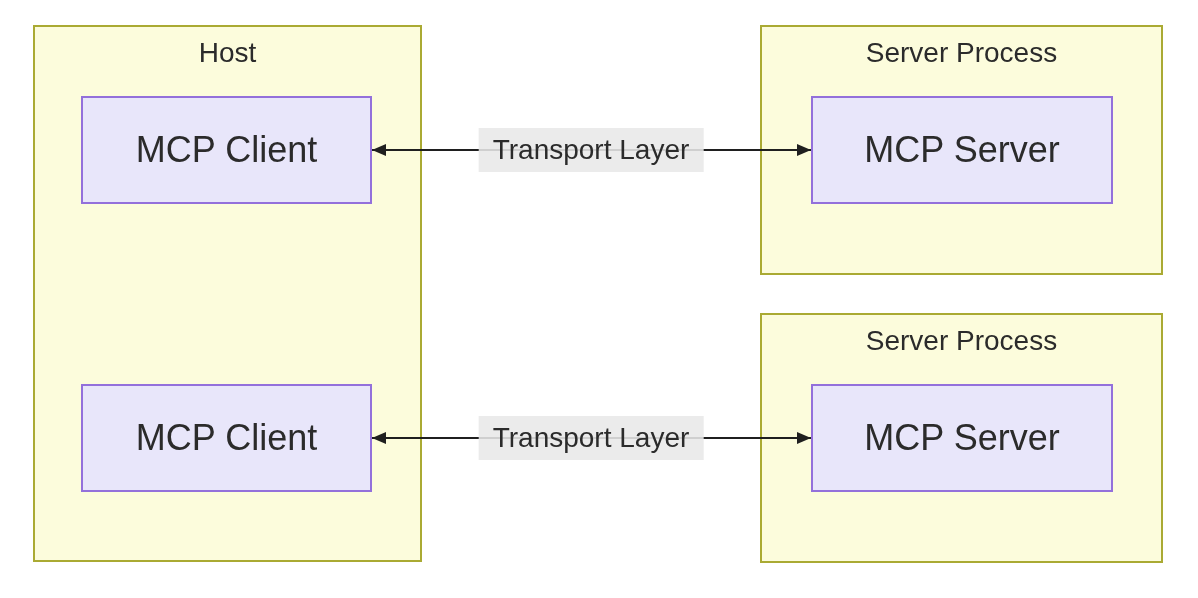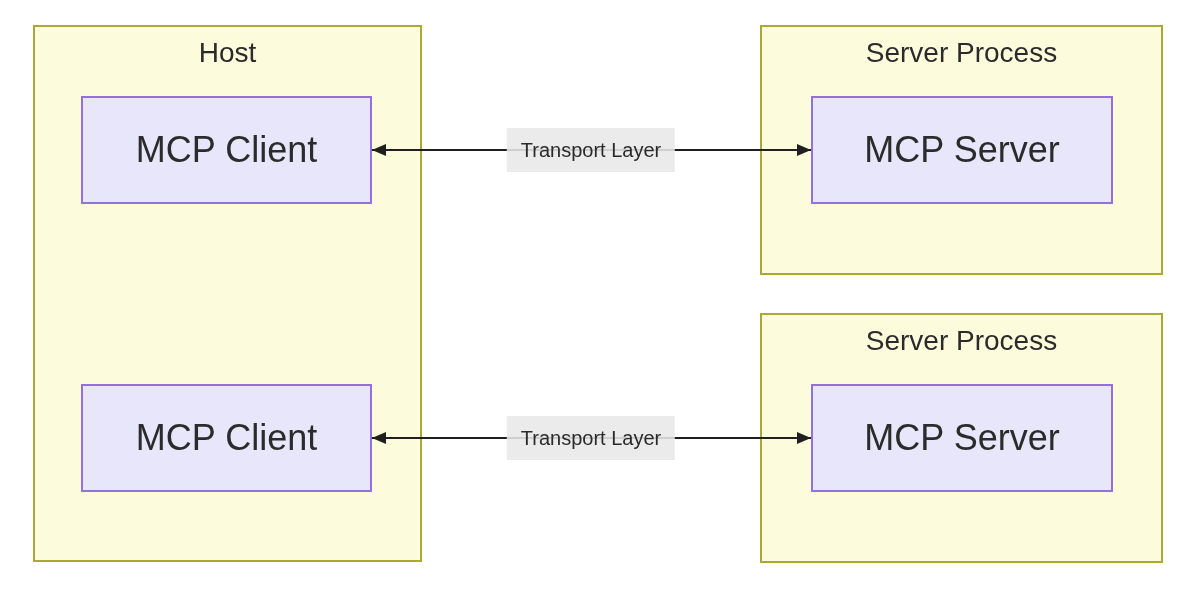--- a/index.html
+++ b/index.html
@@ -56,21 +56,21 @@
     top: 0;
     width: 1198px;
     height: 598px;
     pointer-events: none;
   }
   .edge-label {
     position: absolute;
     transform: translate(-50%, -50%);
     background: rgba(232, 232, 232, 0.88);
     padding: 5px 14px;
-    font-size: 20px;
+    font-size: 28px;
     line-height: 34px;
     color: #2b2b2b;
     white-space: nowrap;
   }
   #edge-label-1 { left: 591px; top: 150px; }
   #edge-label-2 { left: 591px; top: 438px; }
 </style>
 </head>
 <body>
 

